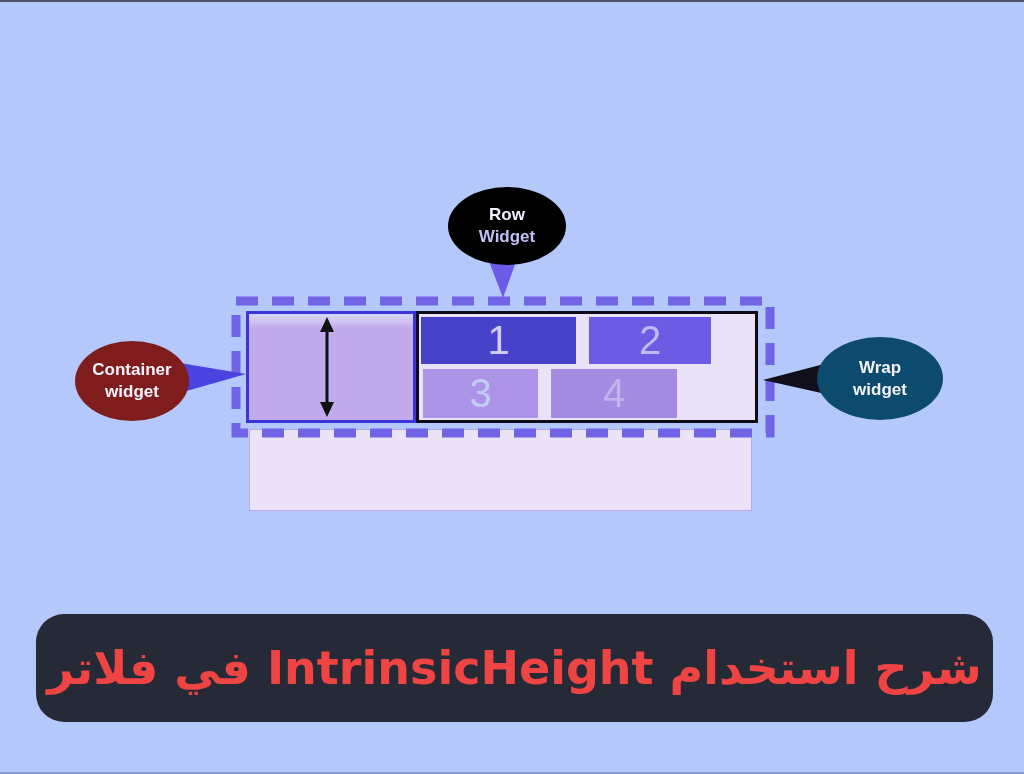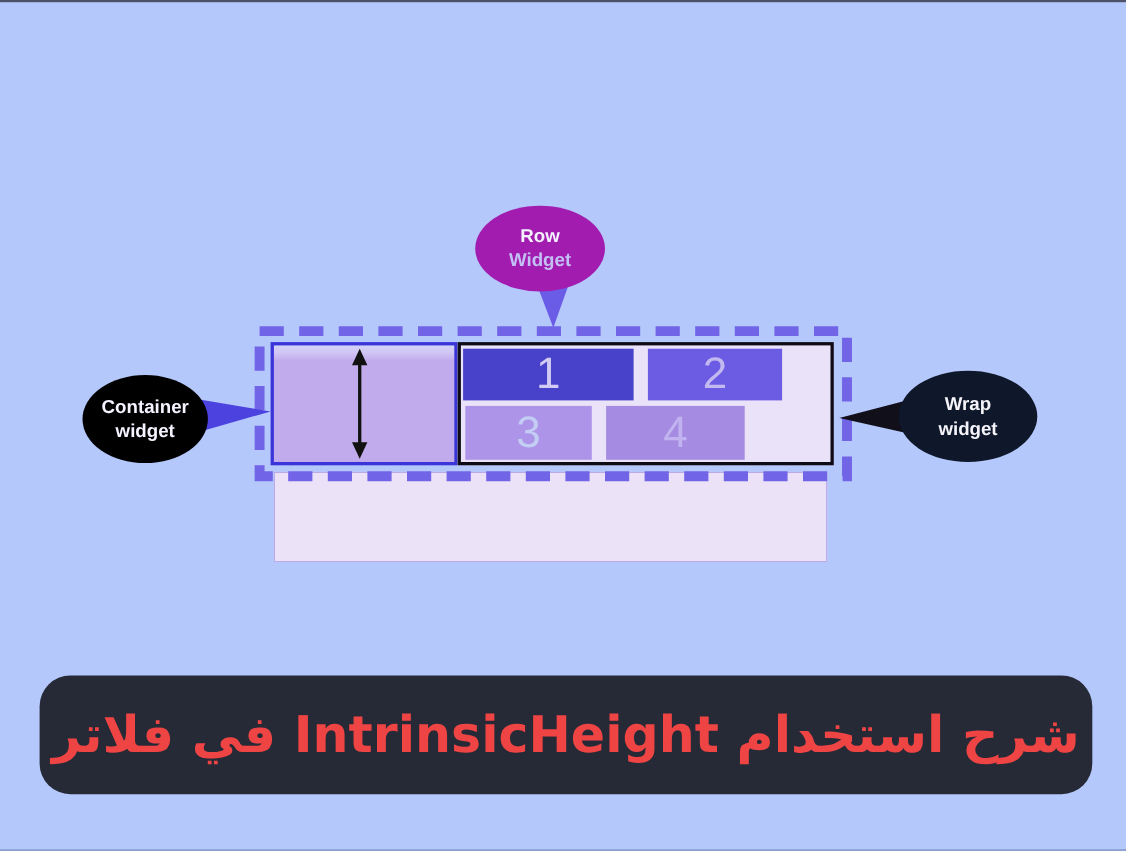--- a/index.html
+++ b/index.html
@@ -55,26 +55,26 @@
 
   
   .bubble {
     position: absolute;
     border-radius: 50%;
     display: flex; flex-direction: column; align-items: center; justify-content: center;
     text-align: center;
     font-weight: 700; font-size: 17px; line-height: 22px;
     z-index: 6;
   }
-  .bubble-row { left: 432px; top: 187px; width: 118px; height: 78px; background: #a21caf; }
+  .bubble-row { left: 448px; top: 187px; width: 118px; height: 78px; background: #000000; }
   .bubble-row .l1 { color: #f3f1ff; }
   .bubble-row .l2 { color: #c3c0f5; }
-  .bubble-container { left: 75px; top: 341px; width: 114px; height: 80px; background: #000000; }
+  .bubble-container { left: 75px; top: 341px; width: 114px; height: 80px; background: #7f1d1d; }
   .bubble-container .l1, .bubble-container .l2 { color: #f4f3ff; }
-  .bubble-wrap { left: 817px; top: 337px; width: 126px; height: 83px; background: #0f172a; }
+  .bubble-wrap { left: 817px; top: 337px; width: 126px; height: 83px; background: #0c4a6e; }
   .bubble-wrap .l1, .bubble-wrap .l2 { color: #f5f4fa; }
 
   
   .banner {
     position: absolute; left: 36px; top: 614px; width: 957px; height: 108px;
     background: #262a36;
     border-radius: 28px;
     display: flex; align-items: center; justify-content: center;
     z-index: 7;
   }

